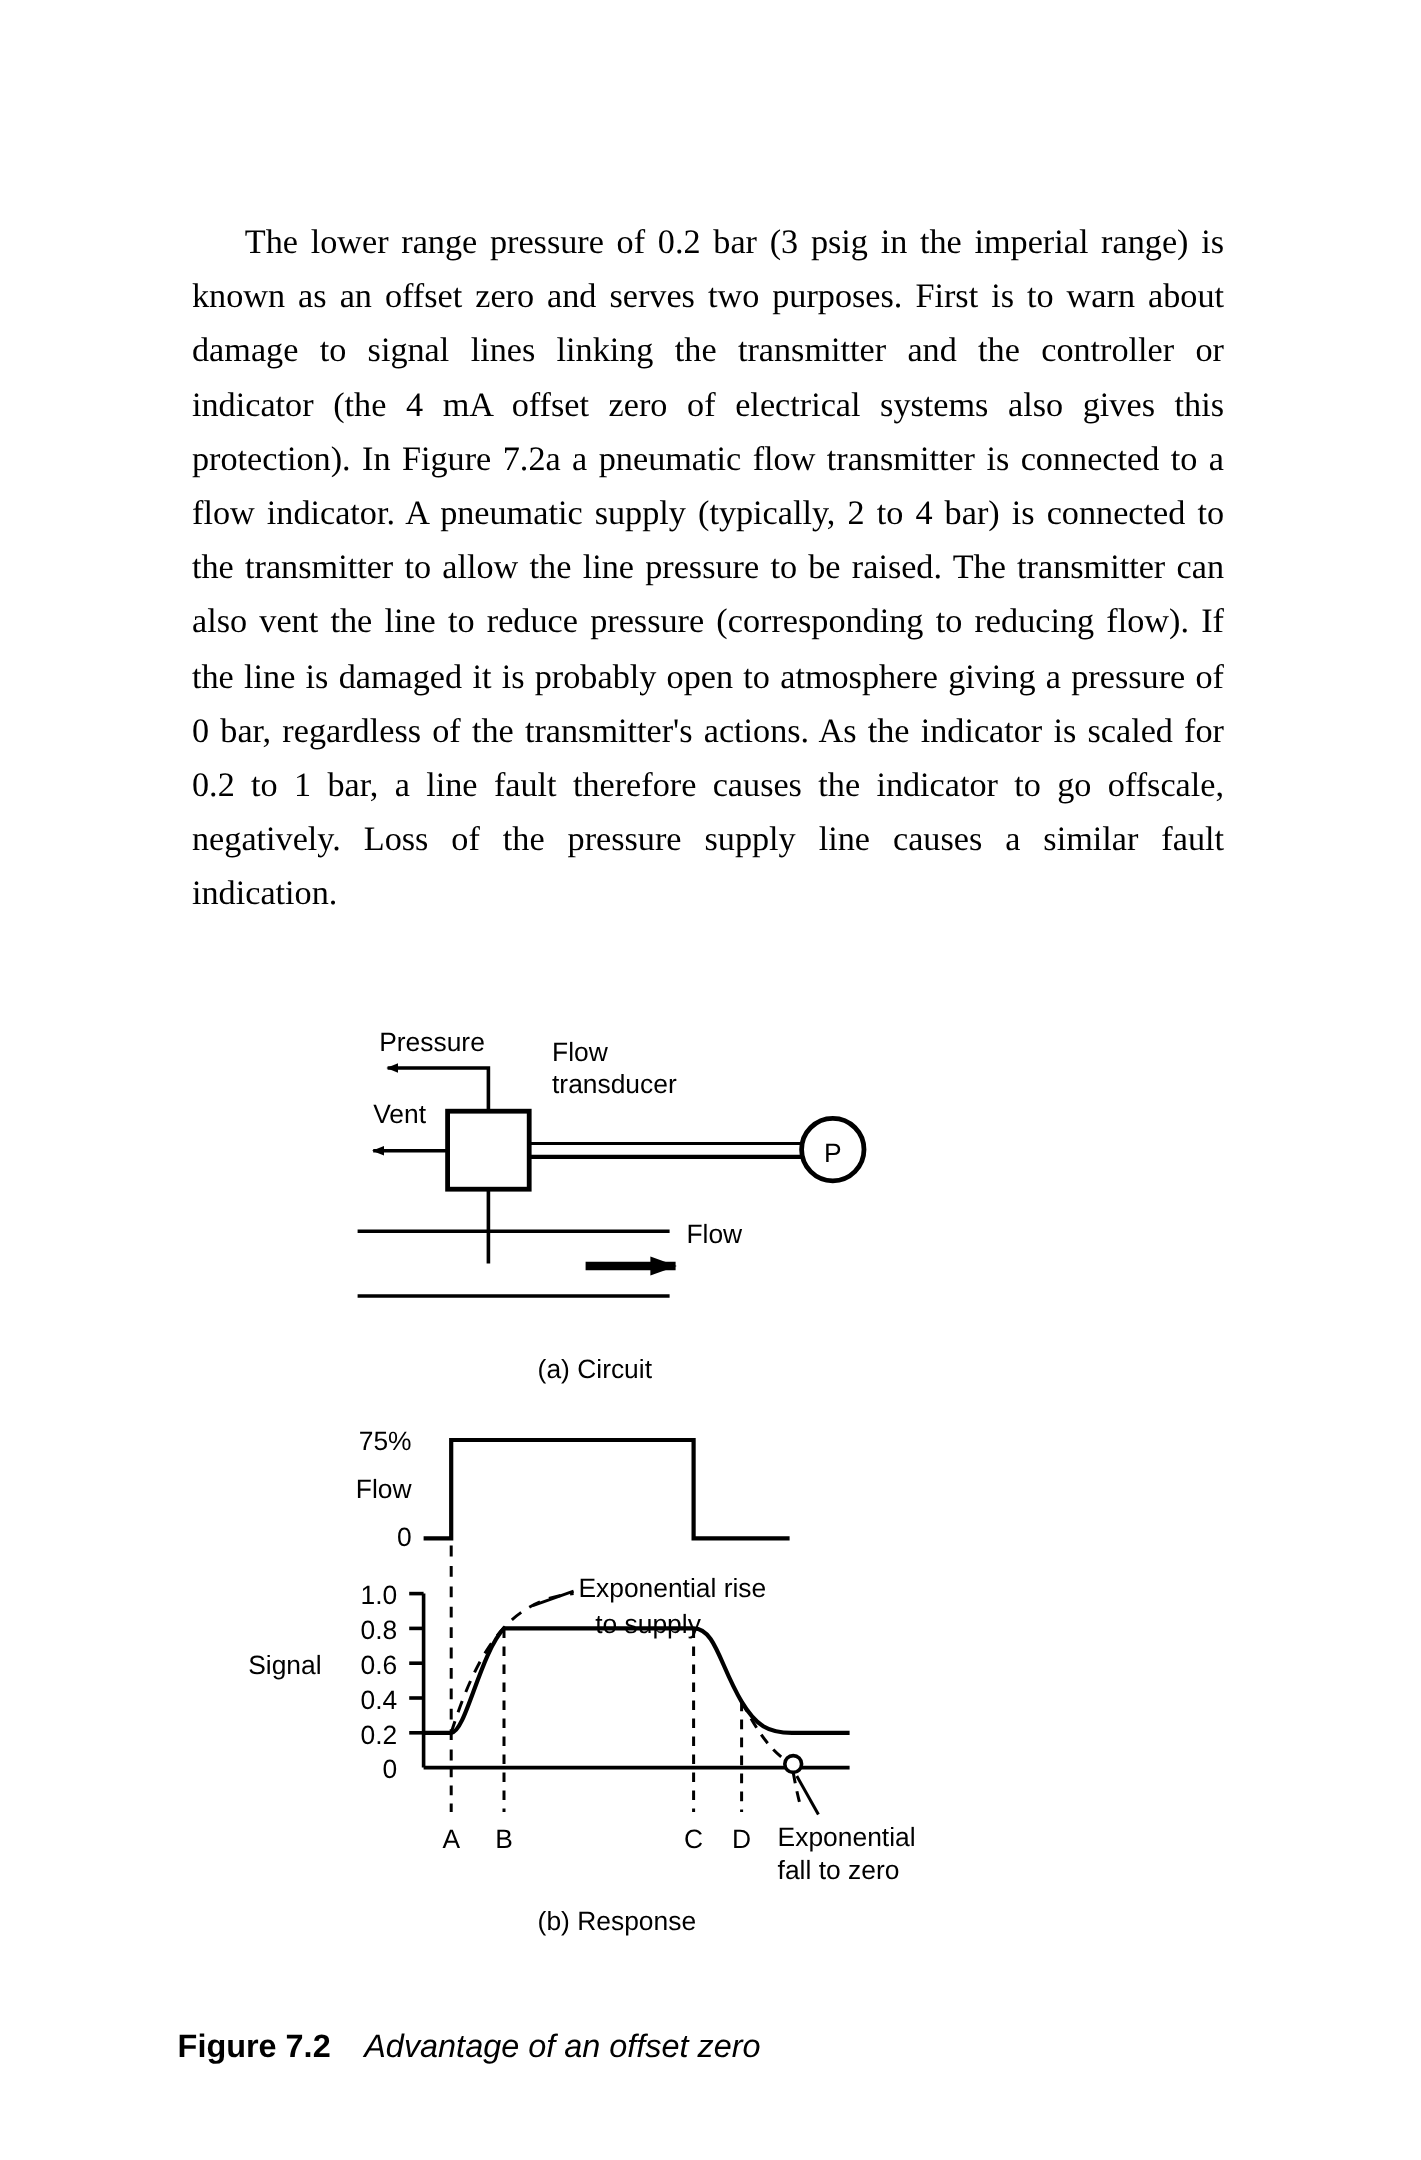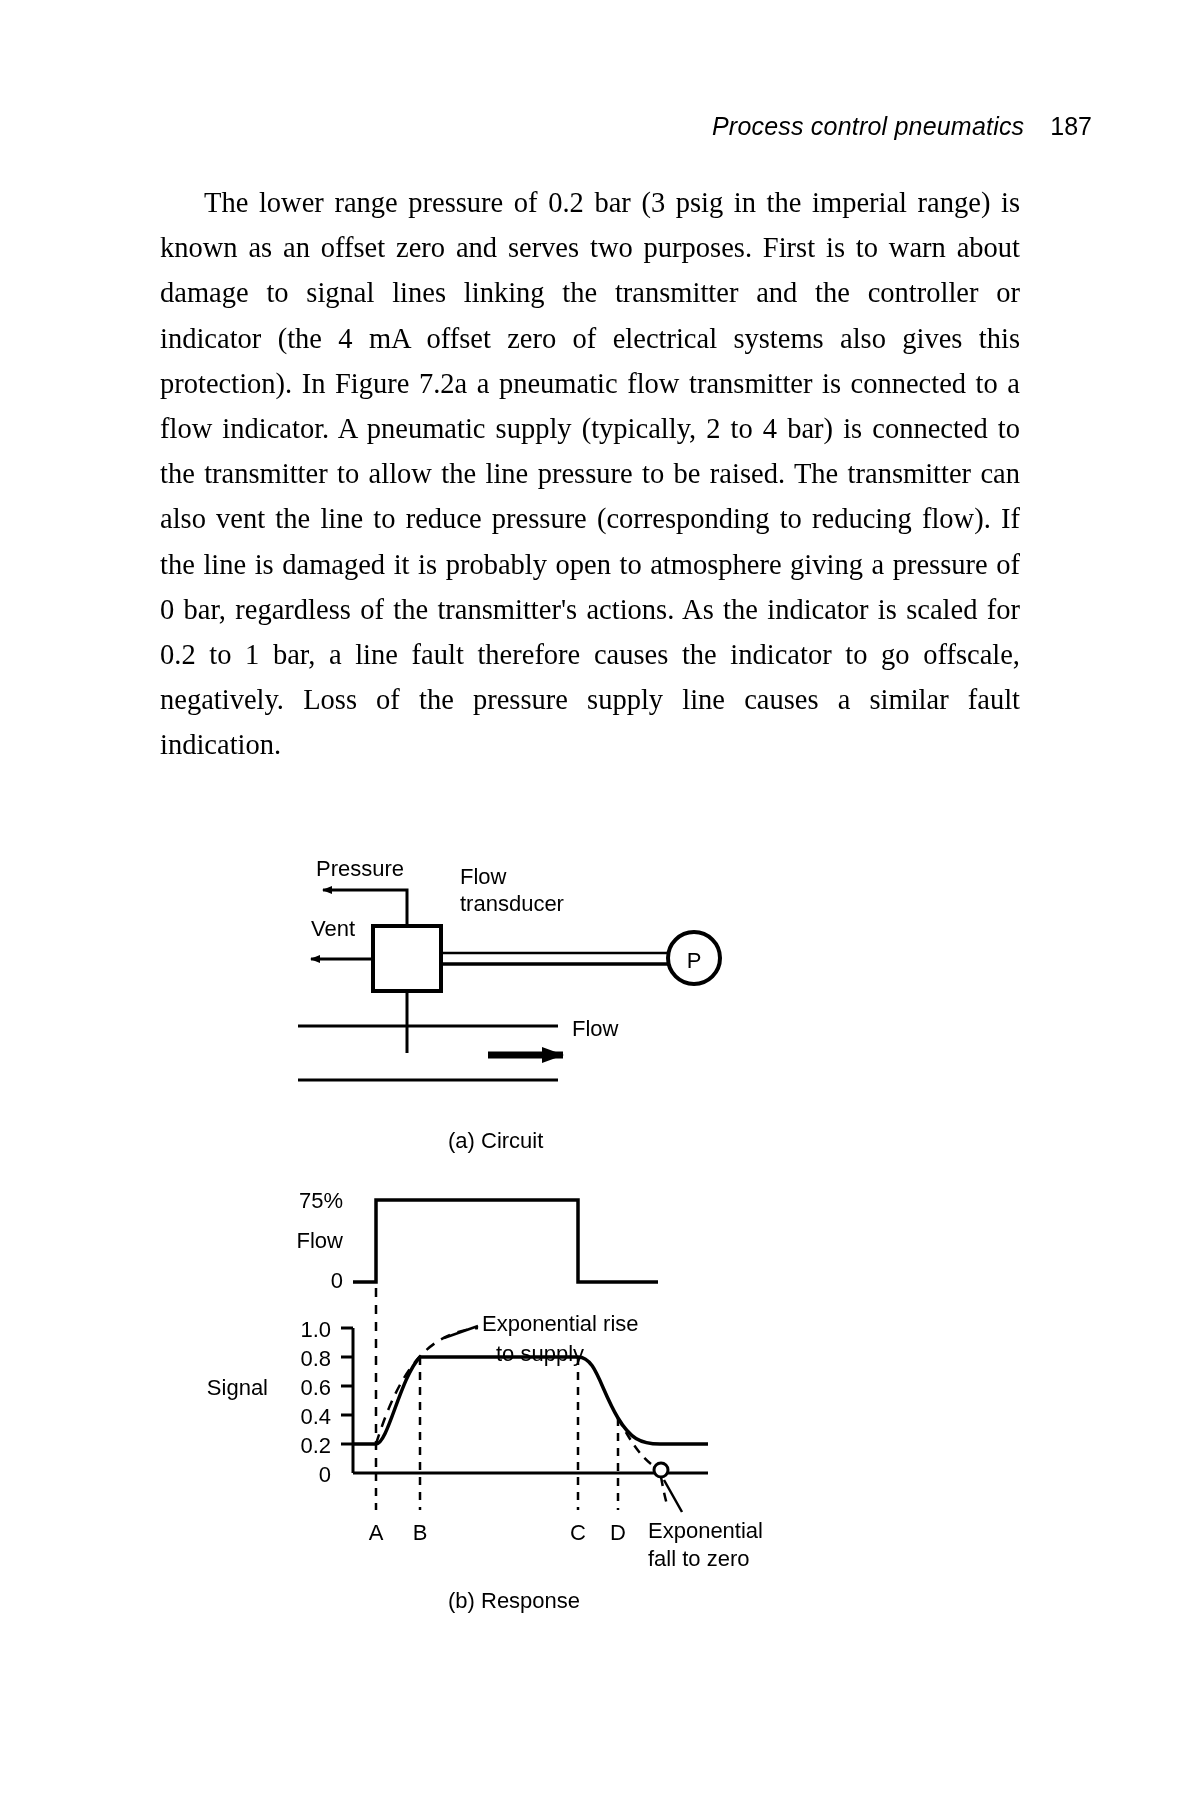--- a/index.html
+++ b/index.html
@@ -95,23 +95,20 @@
     font-size: 27px;
     color: #000;
     margin-left: 28px;
   }
 </style>
 </head>
 <body>
 
 <div class="page">
 
-  <div class="running-head">
-    <span class="rh-title">Process control pneumatics</span><span class="rh-page">187</span>
-  </div>
 
   <div class="body-col">
     <p class="para">The lower range pressure of 0.2 bar (3 psig in the imperial range) is known as an offset zero and serves two purposes. First is to warn about damage to signal lines linking the transmitter and the controller or indicator (the 4 mA offset zero of electrical systems also gives this protection). In Figure 7.2a a pneumatic flow transmitter is connected to a flow indicator. A pneumatic supply (typically, 2 to 4 bar) is connected to the transmitter to allow the line pressure to be raised. The transmitter can also vent the line to reduce pressure (corresponding to reducing flow). If the line is damaged it is probably open to atmosphere giving a pressure of 0 bar, regardless of the transmitter's actions. As the indicator is scaled for 0.2 to 1 bar, a line fault therefore causes the indicator to go offscale, negatively. Loss of the pressure supply line causes a similar fault indication.</p>
   </div>
 
   <div class="figure">
     <div class="fig-svg-wrap">
       <svg width="884" height="840" viewBox="0 0 884 840">
         <defs>
           <marker id="ah" markerWidth="10" markerHeight="8" refX="9" refY="4" orient="auto" markerUnits="userSpaceOnUse">
@@ -213,14 +210,17 @@
           <text x="272" y="692" class="cap-sans" text-anchor="middle">B</text>
           <text x="430" y="692" class="cap-sans" text-anchor="middle">C</text>
           <text x="470" y="692" class="cap-sans" text-anchor="middle">D</text>
 
           <text x="300" y="760" class="cap-sans" text-anchor="start">(b)  Response</text>
         </g>
       </svg>
     </div>
   </div>
 
+  <div class="fig-caption">
+    <span class="fc-num">Figure 7.2</span><span class="fc-text">Advantage of an offset zero</span>
+  </div>
 
 </div>
 
 </body></html>

